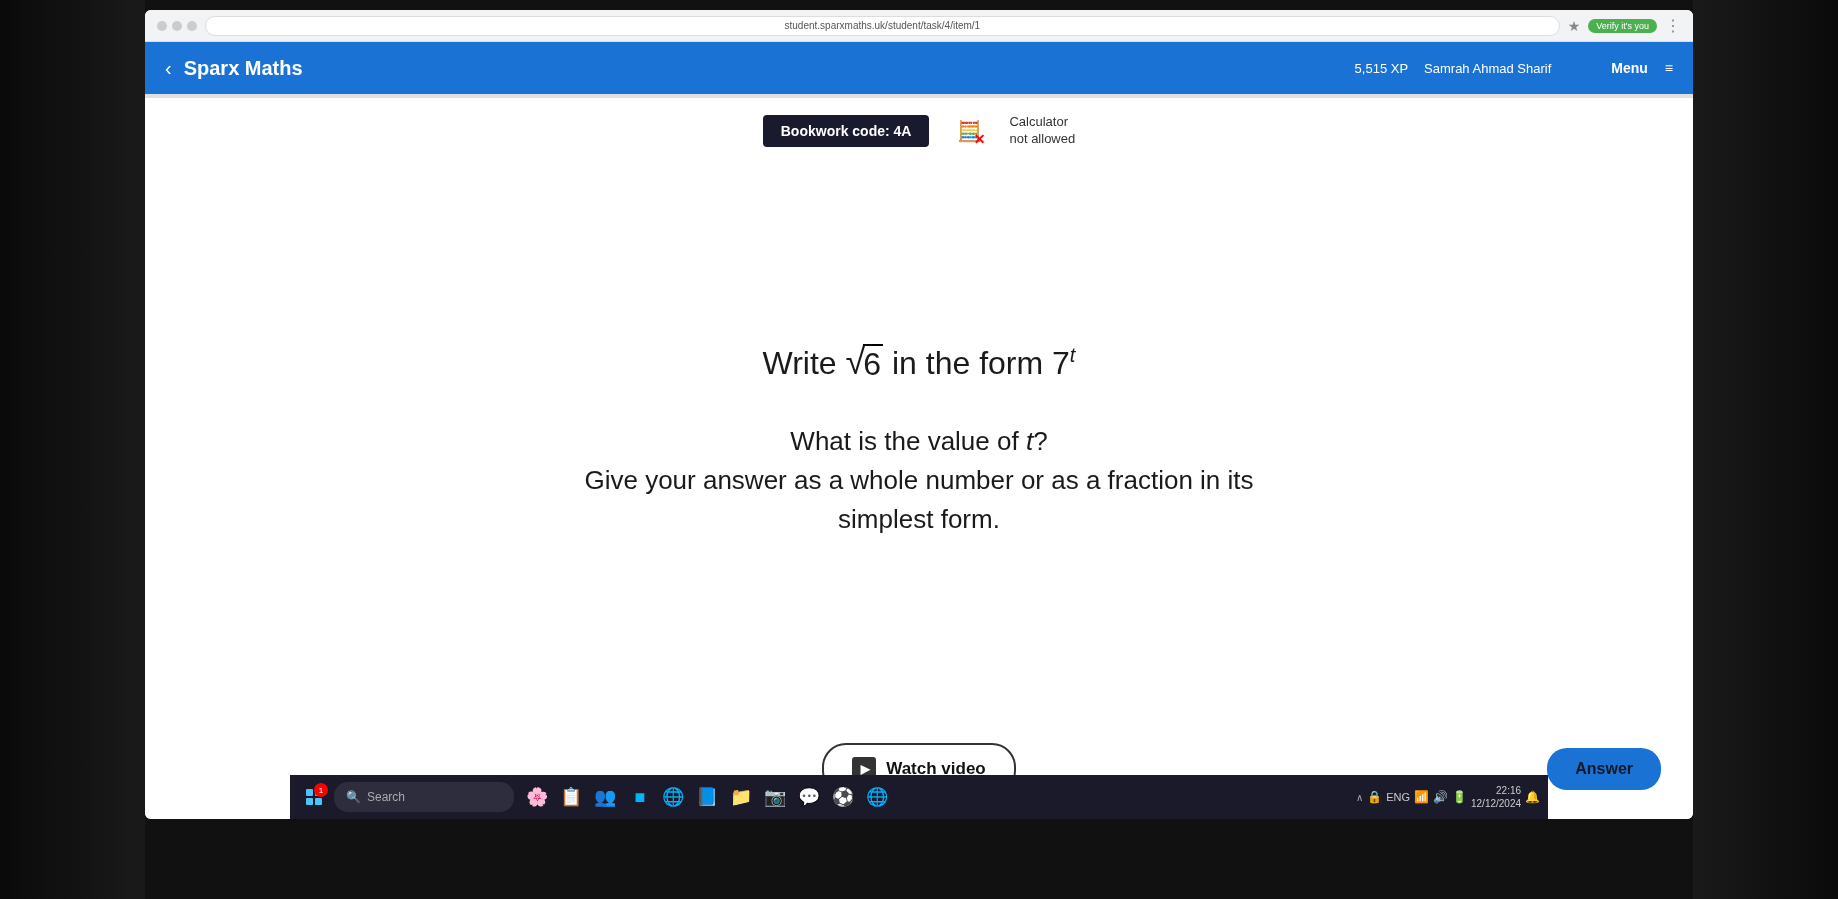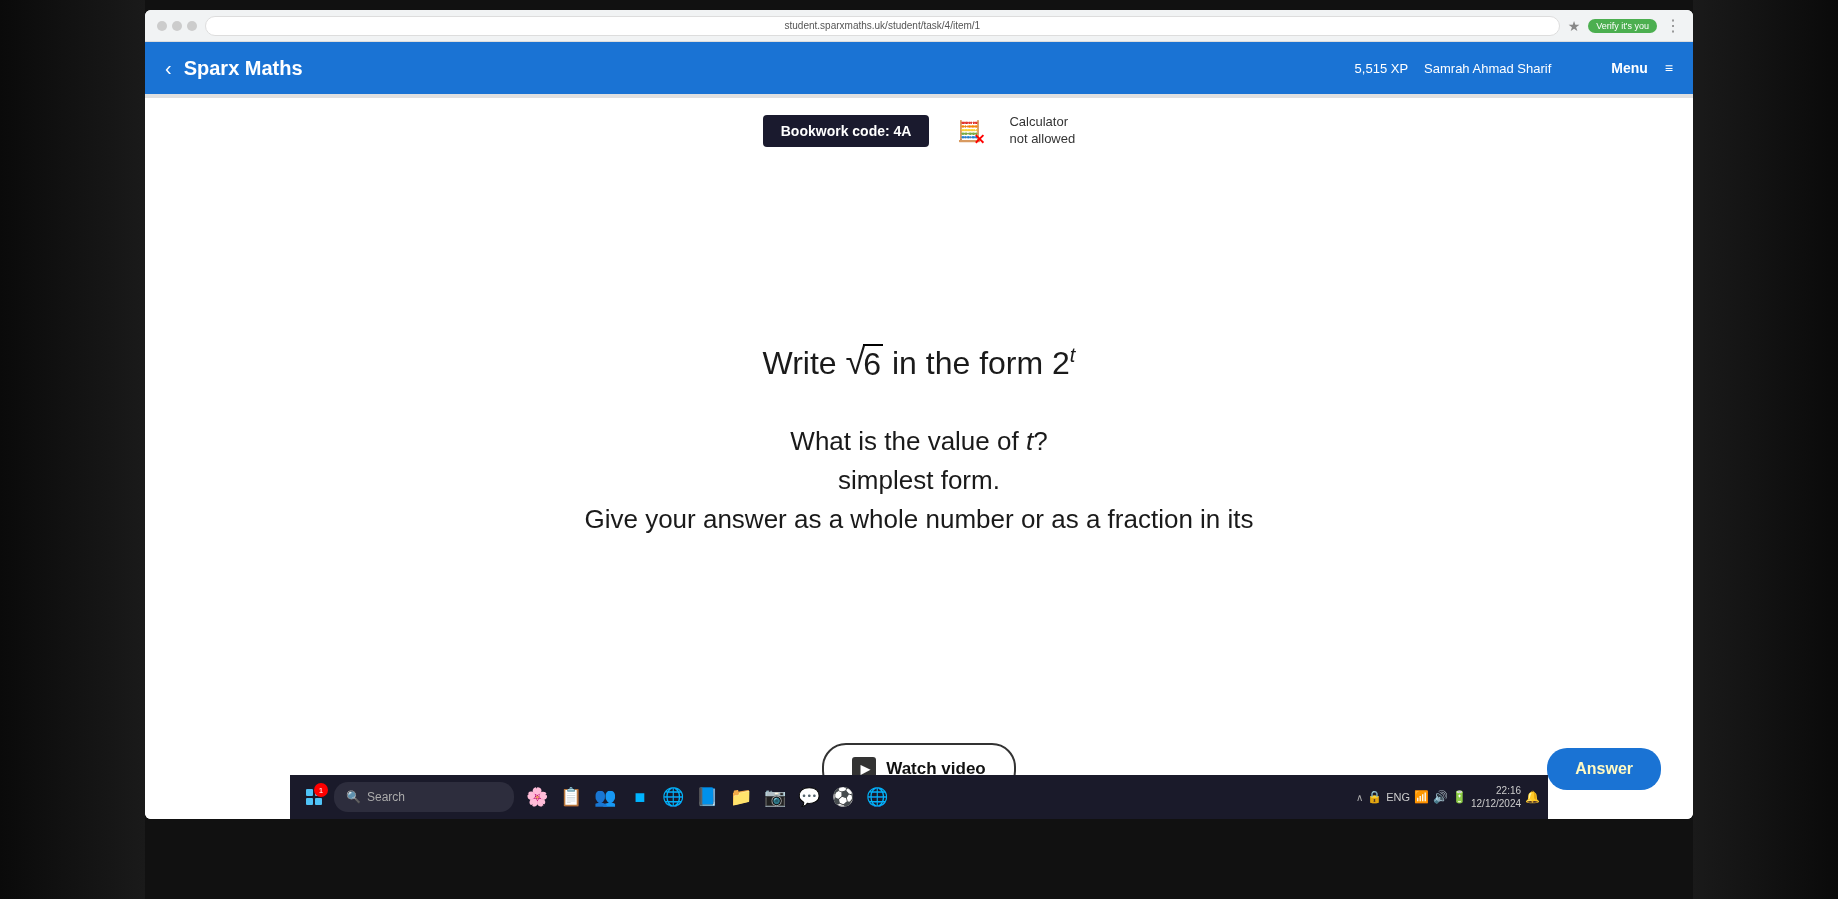--- a/index.html
+++ b/index.html
@@ -292,21 +292,21 @@
     .video-icon-play {
       color: #fff;
       font-size: 12px;
       margin-left: 2px;
     }
 
     .answer-btn {
       position: absolute;
       right: 32px;
       background: #1a73d4;
-      color: #fef9c3;
+      color: #0f172a;
       border: none;
       border-radius: 20px;
       padding: 12px 28px;
       font-size: 16px;
       font-weight: 600;
       cursor: pointer;
     }
 
     
     .taskbar {
@@ -558,32 +558,32 @@
         </div>
       </div>
 
       <div class="question-area">
         <div class="question-main">
           <span>Write </span>
           <span class="sqrt-container">
             <span class="sqrt-radical">√</span>
               <span class="sqrt-overline">6</span>
           </span>
-          <span> in the form 2</span><sup class="superscript italic-t">t</sup>
+          <span> in the form 7</span><sup class="superscript italic-t">t</sup>
         </div>
 
         <div class="question-sub">
           <div>
             What is the value of <em>t</em>?
           </div>
           <div>
+            Give your answer as a whole number or as a fraction in its
+          </div>
+          <div>
             simplest form.
-          </div>
-          <div>
-            Give your answer as a whole number or as a fraction in its
           </div>
         </div>
       </div>
 
       <div class="bottom-bar">
         <button class="watch-video-btn">
           <div class="video-icon-wrap">
             <span class="video-icon-play">▶</span>
           </div>
           <span>Watch video</span>

